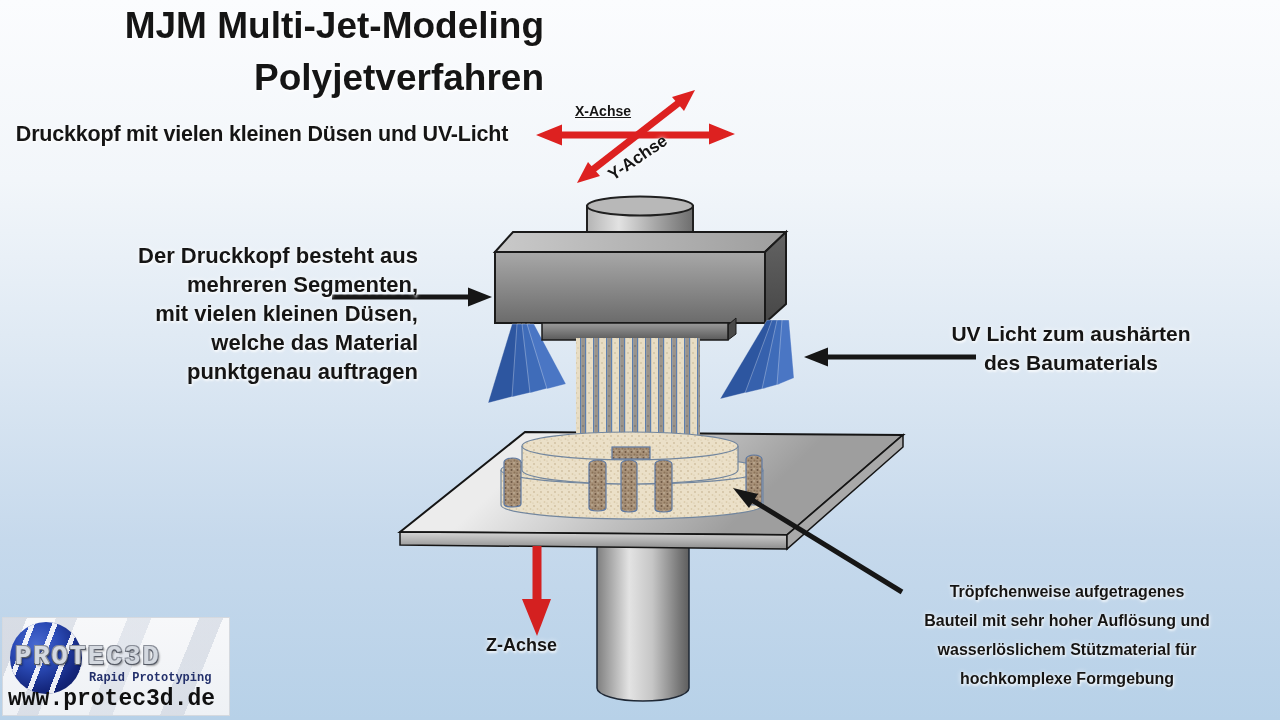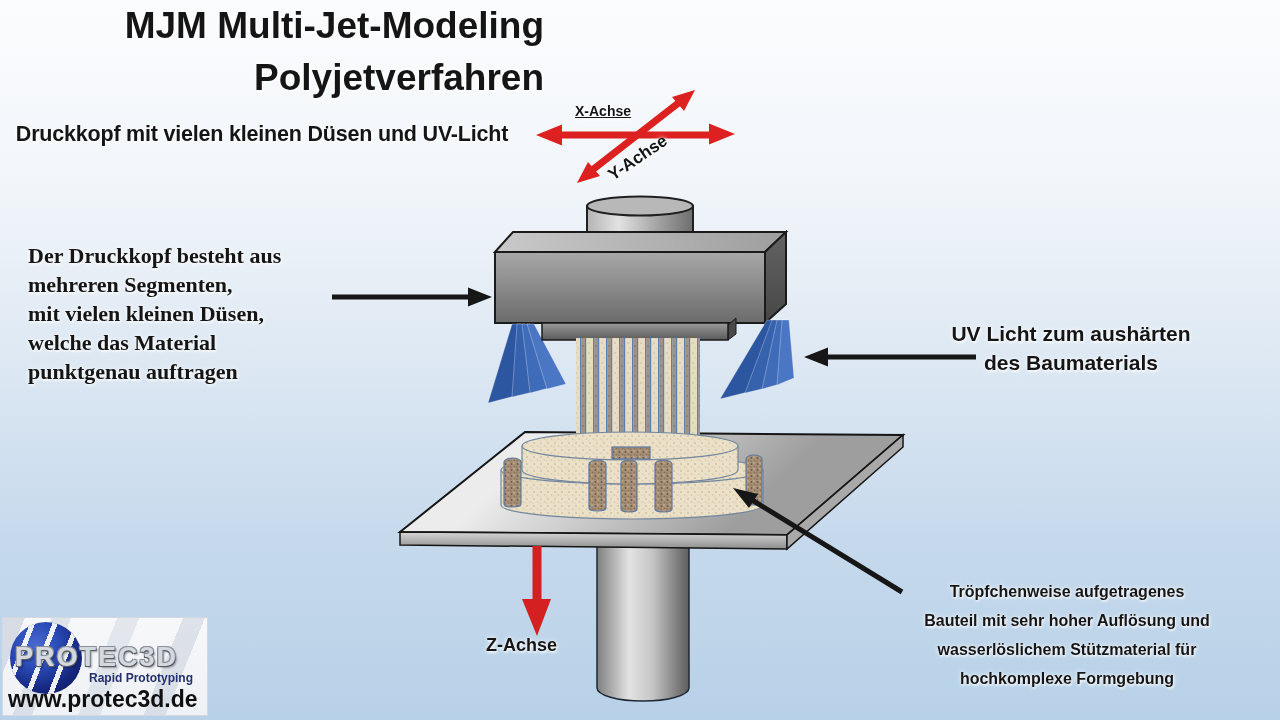--- a/index.html
+++ b/index.html
@@ -9,34 +9,34 @@
     font-family:"Liberation Sans",sans-serif;
   }
   .stage svg{position:absolute;left:0;top:0;}
   .txt{
     position:absolute;font-weight:bold;color:#151515;white-space:pre-line;
     text-shadow:0 0 5px rgba(255,255,255,.95),0 0 1px rgba(255,255,255,.85),1px 2px 2px rgba(255,255,255,.6);
   }
   .title-line{font-size:37px;line-height:52px;}
   #title{left:6px;top:18px;width:512px;text-align:right;margin-left:32px;}
   #subtitle{left:4px;top:122px;width:516px;text-align:center;font-size:21.5px;letter-spacing:-.2px;}
-  #ann-left{left:28px;top:241px;width:390px;text-align:left;font-size:22px;line-height:29px;font-family:Liberation Serif, serif;}
+  #ann-left{left:28px;top:241px;width:390px;text-align:right;font-size:22px;line-height:29px;}
   #ann-right{left:925px;top:319px;width:292px;text-align:center;font-size:21px;line-height:29px;}
   #ann-part{left:868px;top:577px;width:398px;text-align:center;font-size:16px;line-height:29px;}
   #lbl-x{left:575px;top:103px;font-size:14px;text-decoration:underline;}
   #lbl-y{left:590px;top:148px;width:96px;text-align:center;font-size:17px;transform:rotate(-34deg);}
   #lbl-z{left:486px;top:635px;width:92px;font-size:18px;}
 
   
   #logo-box{
-    position:absolute;left:2px;top:617px;width:206px;height:99px;
+    position:absolute;left:2px;top:617px;width:228px;height:99px;
     background:
       linear-gradient(112deg,rgba(190,198,212,.55) 0 9%,rgba(255,255,255,0) 9% 20%,rgba(198,205,218,.5) 20% 28%,rgba(255,255,255,0) 28% 47%,rgba(203,210,222,.45) 47% 56%,rgba(255,255,255,0) 56% 74%,rgba(196,204,217,.5) 74% 83%,rgba(255,255,255,0) 83%),
       linear-gradient(180deg,#f7f8fa,#eef1f5);
-    border:1px solid #d5d9df;box-sizing:border-box;
+    border:1px solid #d5d9df;box-sizing:border-box;font-family:Liberation Mono, monospace;
   }
   #logo-sphere{
     position:absolute;left:7px;top:4px;width:72px;height:72px;border-radius:50%;overflow:hidden;
     background:radial-gradient(circle at 36% 32%,#4a6ad0 0%,#2a4ab5 34%,#14267c 68%,#0a1652 100%);
   }
   #logo-sphere .swirl{
     position:absolute;left:-20px;top:-20px;width:120px;height:120px;
     background:repeating-linear-gradient(119deg,rgba(255,255,255,0) 0 7px,rgba(255,255,255,.92) 7px 12px,rgba(255,255,255,0) 12px 21px);
     transform:rotate(-8deg);
   }

